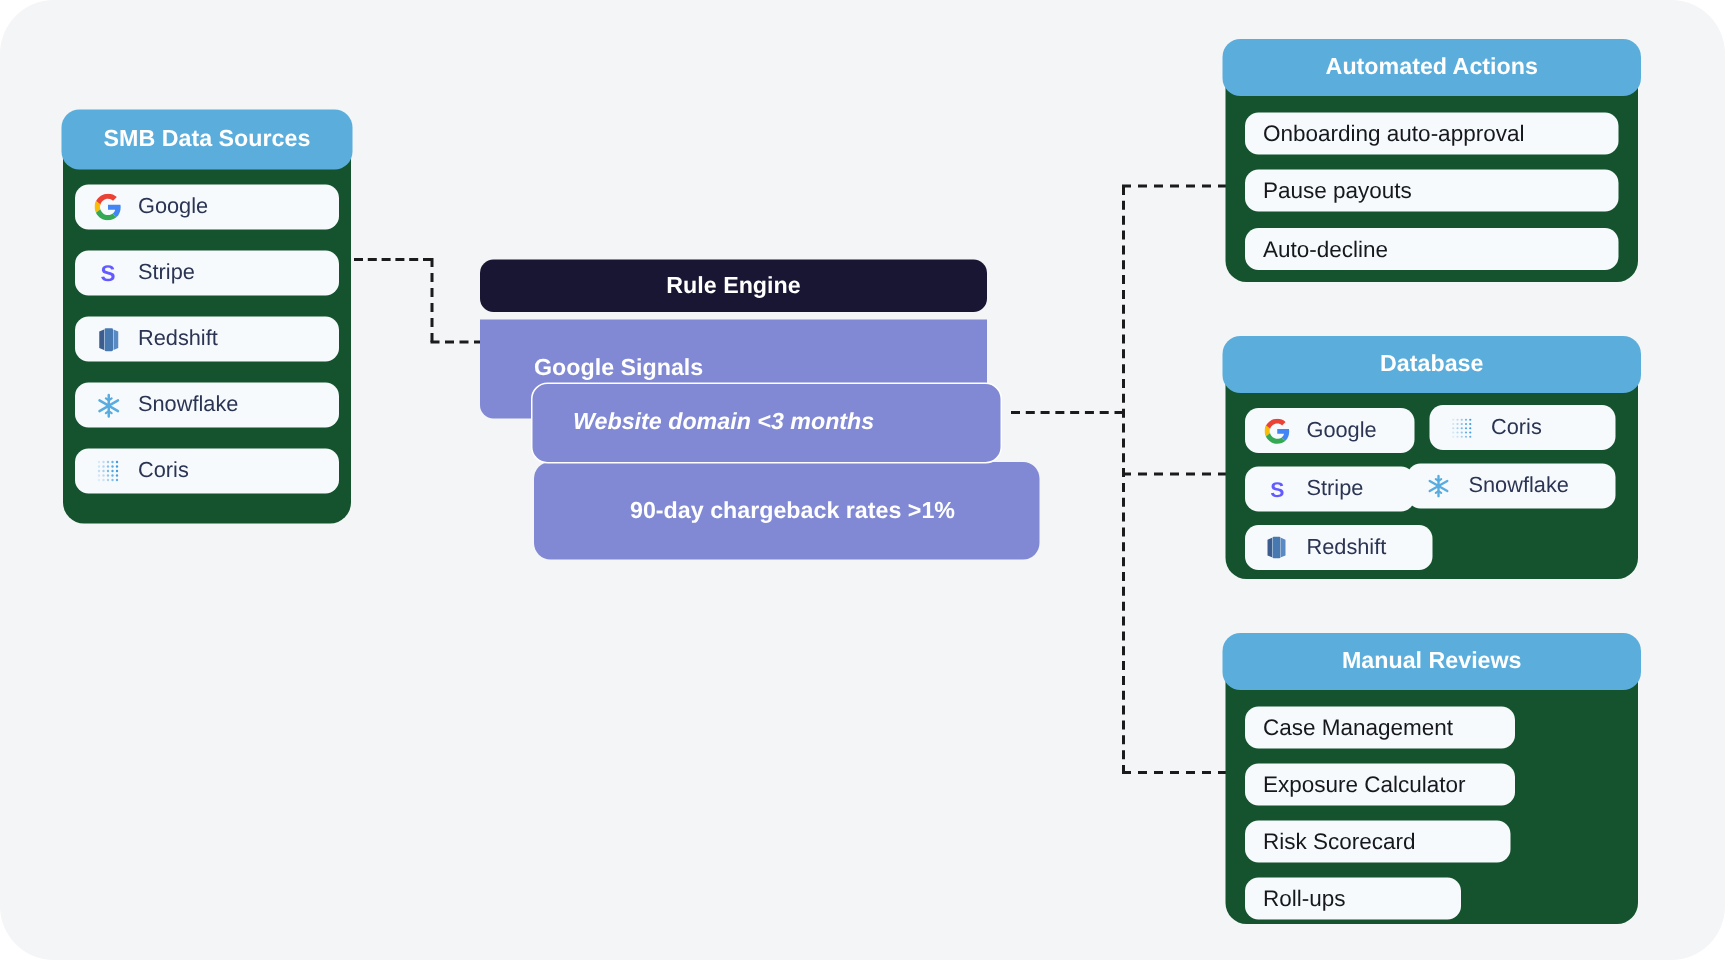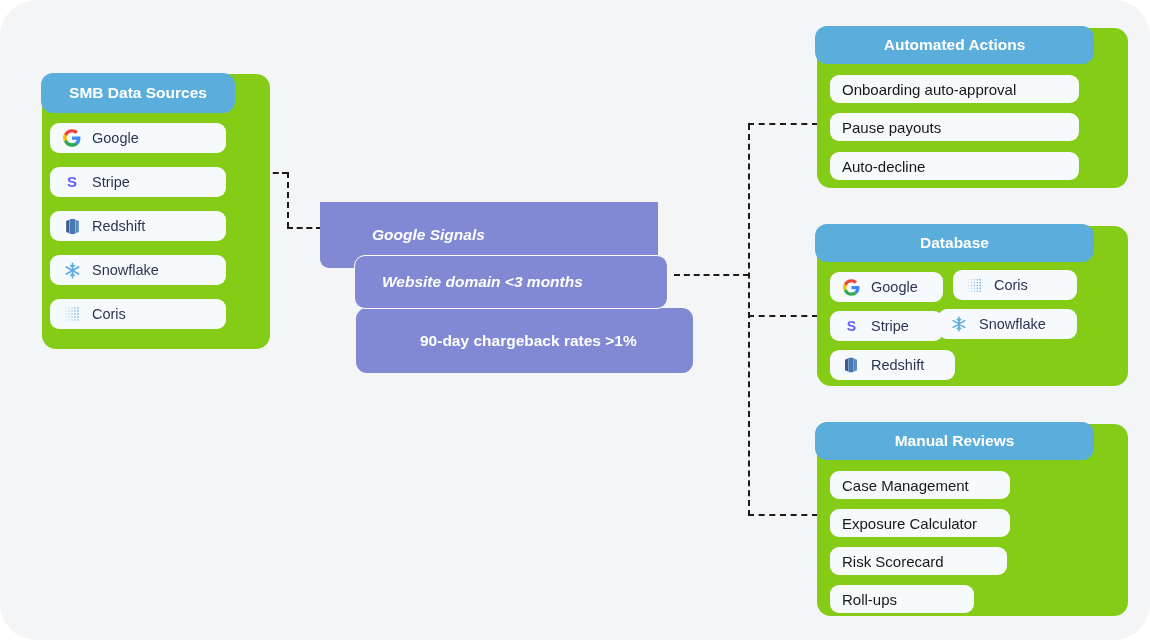--- a/index.html
+++ b/index.html
@@ -3,21 +3,21 @@
 <meta charset="utf-8">
 <style>
   html,body{margin:0;padding:0;background:#ffffff;}
   body{width:1150px;height:640px;overflow:hidden;
        font-family:"Liberation Sans","DejaVu Sans",sans-serif;}
 
   #canvas{position:absolute;left:0;top:0;width:1150px;height:640px;
           background:#F4F5F7;border-radius:36px;overflow:hidden;}
 
   
-  .panel{position:absolute;background:#84cc16;border-radius:14px;padding-left:36px;}
+  .panel{position:absolute;background:#14532d;border-radius:14px;}
   .panel-head{background:#5BAEDC;border-radius:12px;color:#ffffff;
               font-size:15.5px;font-weight:700;text-align:center;
               display:flex;align-items:center;justify-content:center;}
   .chip{background:#F7FAFD;border-radius:9px;display:flex;align-items:center;
         font-size:15px;color:#16181D;box-sizing:border-box;}
   .chip-ico{display:inline-flex;align-items:center;justify-content:center;
             width:20px;height:20px;flex:0 0 20px;margin-right:10px;}
 
   
   #smb{left:42px;top:74px;width:192px;height:275px;}
@@ -28,22 +28,22 @@
   #smb .c3{top:181px;} #smb .c4{top:225px;}
 
   
   #rule{position:absolute;left:320px;top:173px;width:380px;height:205px;}
   .re-head{position:absolute;left:0;top:0;width:338px;height:35px;
            background:#191634;border-radius:9px;color:#fff;font-size:15.5px;
            font-weight:700;display:flex;align-items:center;justify-content:center;}
   .re-card{position:absolute;background:#8189D4;color:#ffffff;
            font-weight:700;font-size:15.5px;display:flex;align-items:center;
            box-sizing:border-box;}
-  .re-c0{left:0;top:29px;width:338px;height:66px;border-radius:0 0 9px 9px;
-         padding-left:52px;font-style:italic;}
+  .re-c0{left:0;top:40px;width:338px;height:66px;border-radius:0 0 9px 9px;
+         padding-left:36px;}
   .re-c1{left:34px;top:82px;width:314px;height:54px;border-radius:11px;
          border:1.5px solid #ffffff;padding-left:27px;font-style:italic;}
   .re-c2{left:36px;top:135px;width:337px;height:65px;border-radius:11px;
          padding-left:64px;}
 
   
   #aa{left:817px;top:28px;width:275px;height:160px;}
   #aa .panel-head{position:absolute;left:-2px;top:-2px;width:279px;height:38px;}
   #aa .chip{position:absolute;left:13px;width:249px;height:28px;padding:0 12px;}
   #aa .r0{top:47px;} #aa .r1{top:85px;align-items:center;} #aa .r2{top:124px;}
@@ -169,20 +169,21 @@
   <div id="rule">
     <div class="re-card re-c0">
       <span>Google Signals</span>
     </div>
     <div class="re-card re-c2">
       <span>90-day chargeback rates &gt;1%</span>
     </div>
     <div class="re-card re-c1">
       <span>Website domain &lt;3 months</span>
     </div>
+    <div class="re-head">Rule Engine</div>
   </div>
 
   <div class="panel" id="aa">
     <div class="panel-head">Automated Actions</div>
     <div class="chip r0">
         <span>Onboarding auto-approval</span>
       </div>
     <div class="chip r1">
         <span>Pause payouts</span>
       </div>

